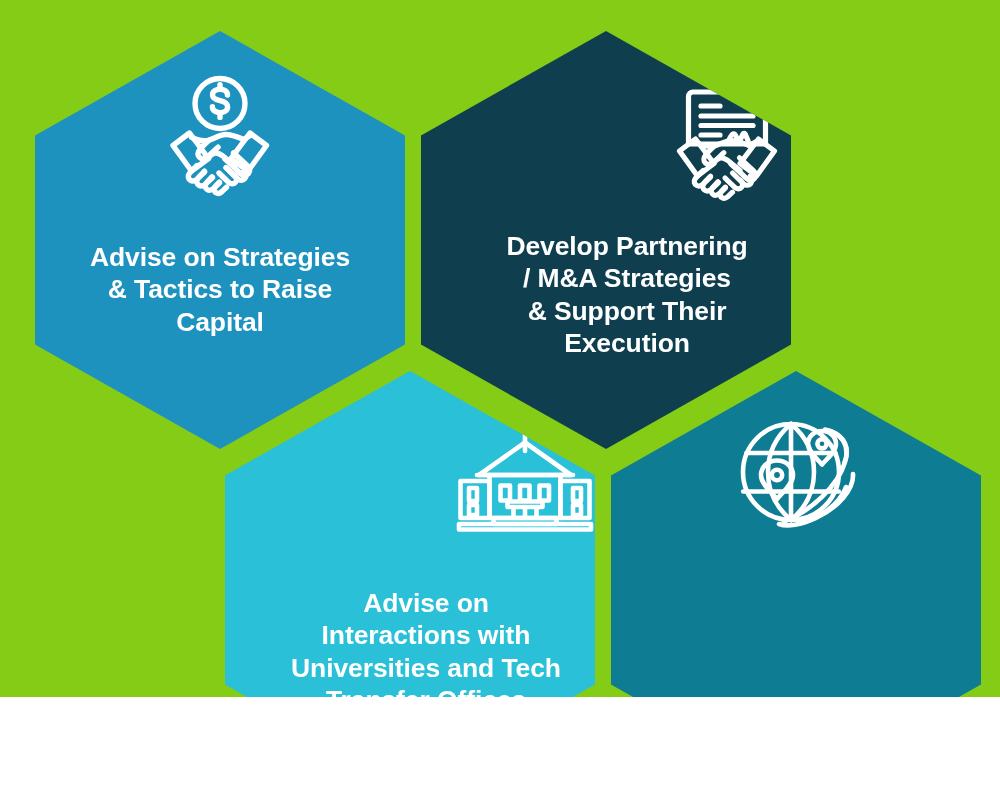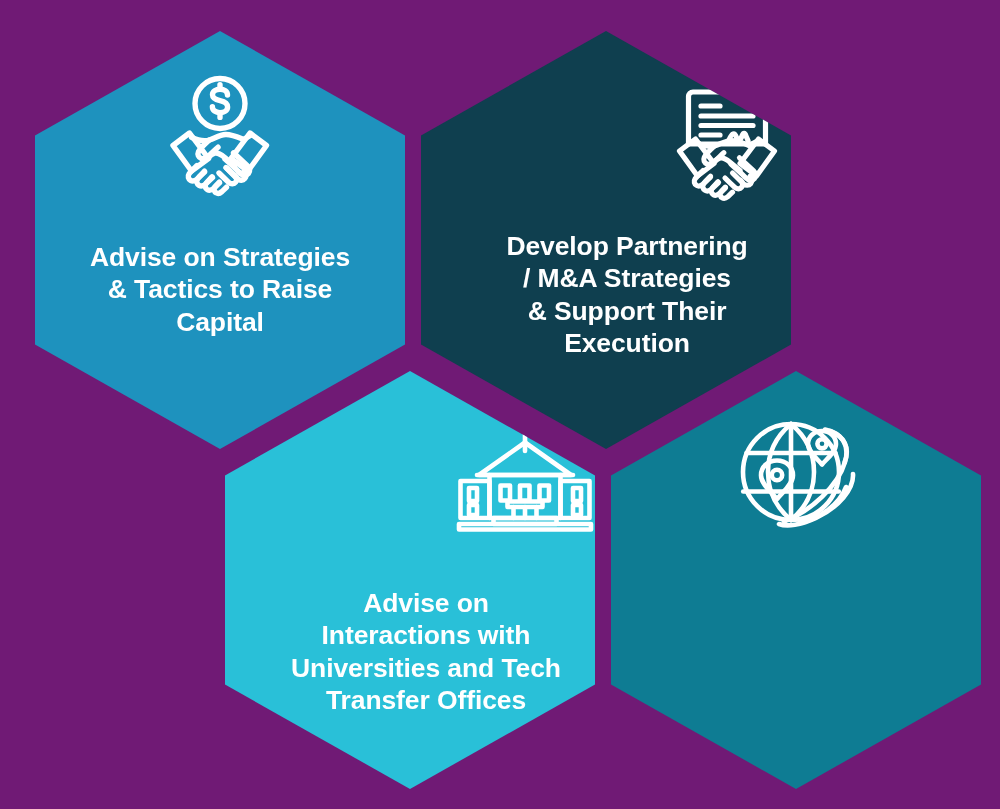--- a/index.html
+++ b/index.html
@@ -103,21 +103,21 @@
   #hex-4 .hex-icon { margin-top: 44px; }
   #hex-4 .hex-label {
     margin-top: 54px;
     font-size: 26.5px;
     width: 330px;
   }
 </style>
 </head>
 <body>
 
-<div id="canvas" style="width: 1000px; height: 809px; background: #701a75;">
+<div id="canvas" style="width: 1000px; height: 697px; background: #84cc16;">
 
   <div class="hex" id="hex-1" style="background: rgb(30, 146, 190);">
     <div class="hex-icon">
       <svg width="134" height="122" viewBox="0 0 134 122" fill="none" stroke="#ffffff" stroke-width="5.4" stroke-linecap="round" stroke-linejoin="round">
 
         <circle cx="67" cy="28.5" r="25"></circle>
         <path d="M74.5 20.0 C74.5 16.4 71.2 14.3 67.0 14.3 C62.8 14.3 59.5 16.4 59.5 19.7 C59.5 23.1 62.6 24.6 67.0 25.6 C71.6 26.6 74.6 28.3 74.6 31.9 C74.6 35.4 71.3 37.6 67.0 37.6 C62.7 37.6 59.4 35.4 59.4 31.7"></path>
         <path d="M67 9.6 L67 14.3 M67 37.6 L67 42.4"></path>
 
         <path d="M36.5 58.0 L20.0 70.5 L38.5 96.0 L55.5 83.5 Z"></path>

